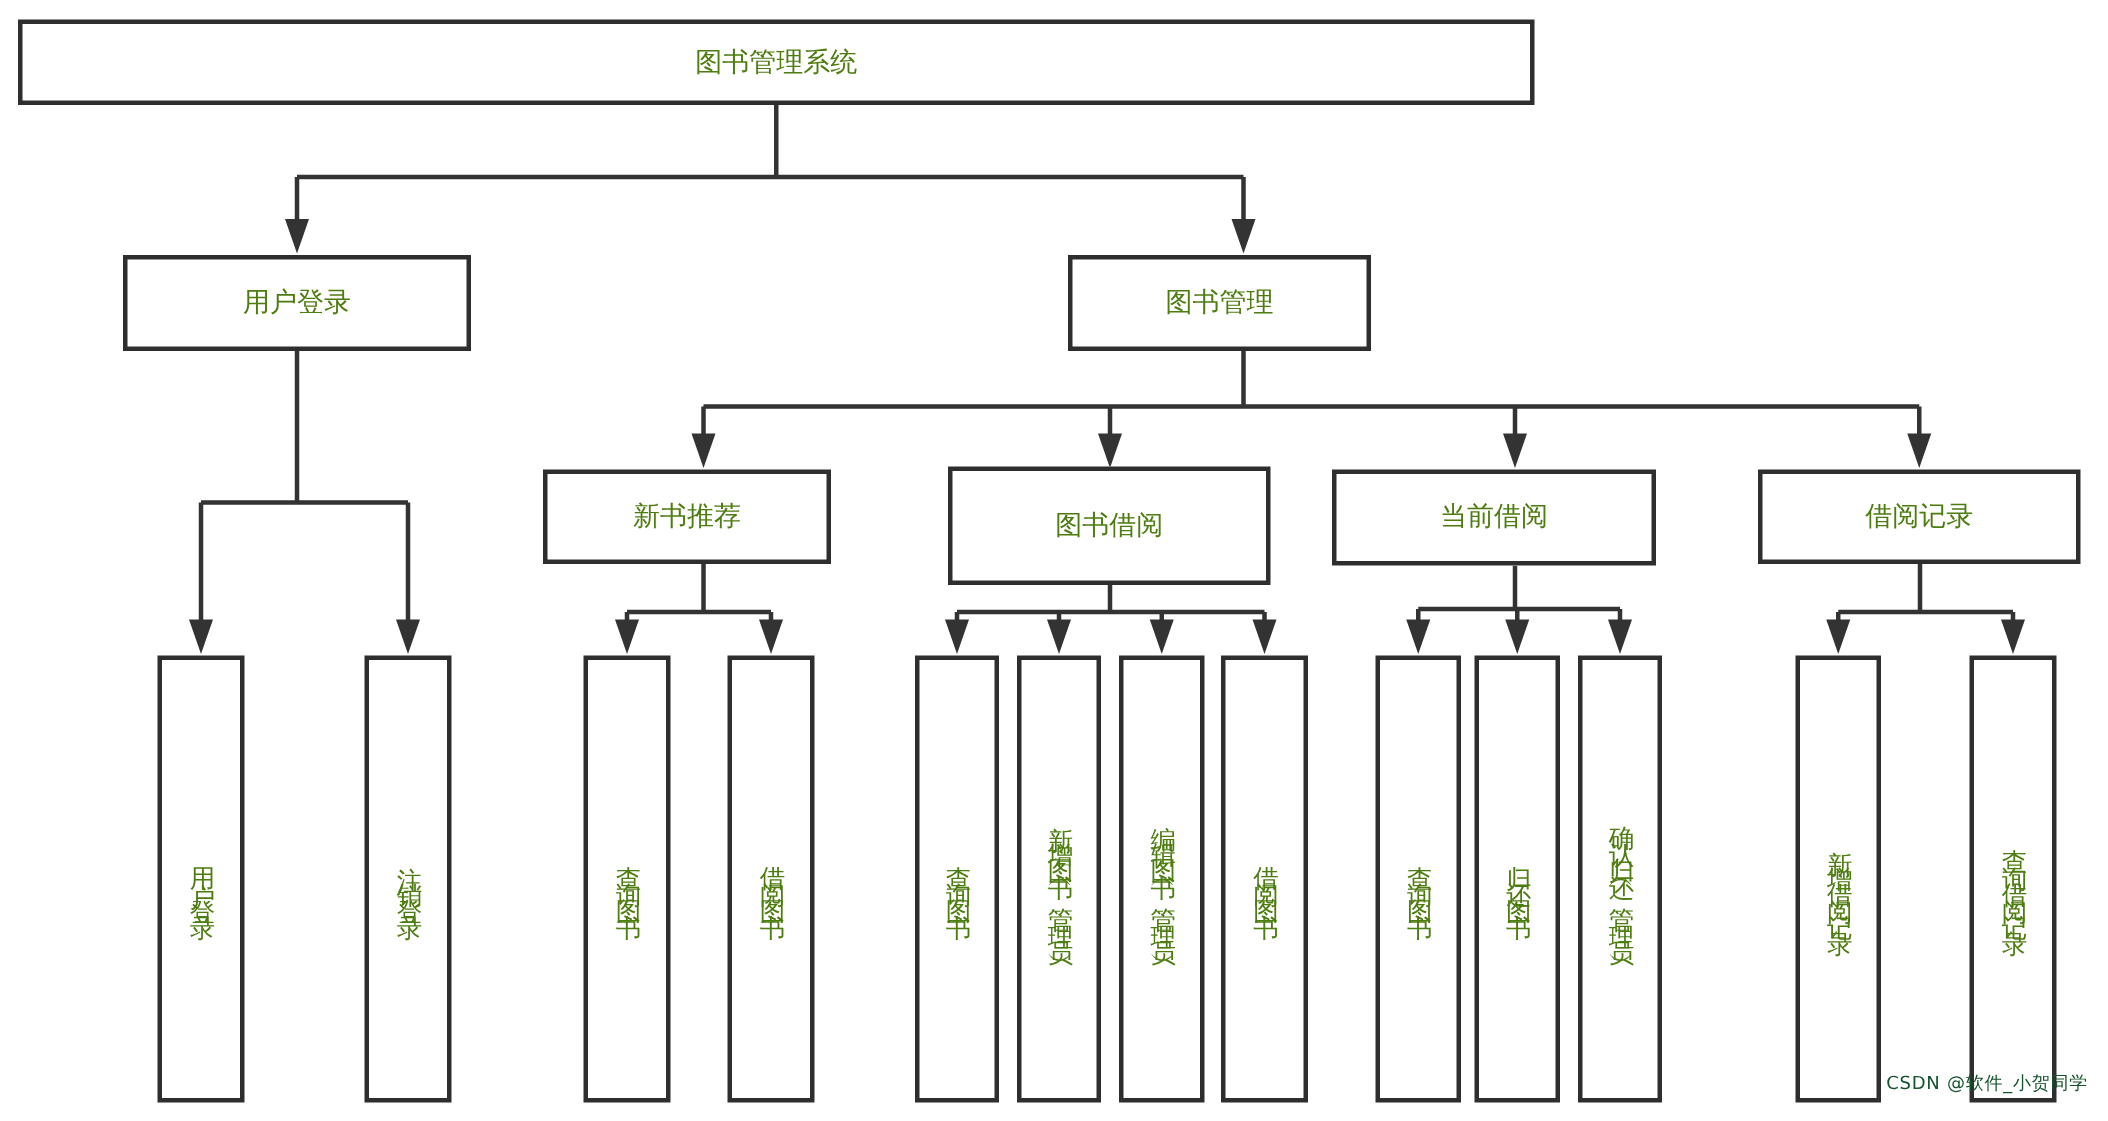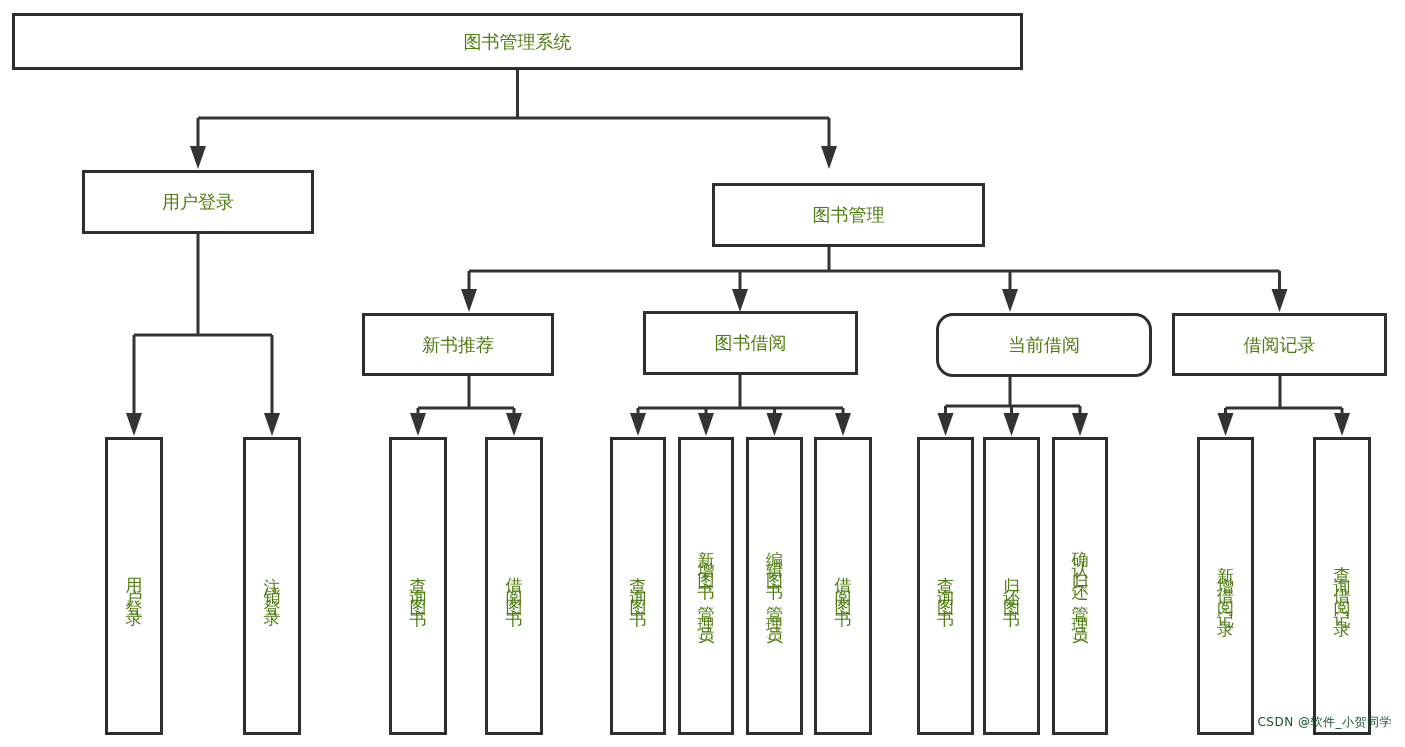--- a/index.html
+++ b/index.html
@@ -60,31 +60,31 @@
       <polygon points="1334,413 1350,413 1342,436" fill="#333333"></polygon>
     </svg>
 
   <div class="box" style="left:12px; top:13px; width:1011px; height:57px;">
     <span>图书管理系统</span>
   </div>
 
   <div class="box" style="left:82px; top:170px; width:232px; height:64px;">
     <span>用户登录</span>
   </div>
-  <div class="box" style="left:712px; top:183px; width:273px; height:64px;">
+  <div class="box" style="left:712px; top:170px; width:202px; height:64px;">
     <span>图书管理</span>
   </div>
 
   <div class="box" style="left:362px; top:313px; width:192px; height:63px;">
     <span>新书推荐</span>
   </div>
-  <div class="box" style="left:632px; top:311px; width:215px; height:64px;margin-left:11px;">
+  <div class="box" style="left:632px; top:311px; width:215px; height:79px;">
     <span>图书借阅</span>
   </div>
-  <div class="box" style="left:936px; top:313px; width:216px; height:64px;border-radius:17px;">
+  <div class="box" style="left:888px; top:313px; width:216px; height:64px;">
     <span>当前借阅</span>
   </div>
   <div class="box" style="left:1172px; top:313px; width:215px; height:63px;text-align:right;">
     <span>借阅记录</span>
   </div>
 
   <div class="box leaf" style="left:105px; width:58px;">
     <span class="vtext">用户登录</span>
   </div>
   <div class="box leaf" style="left:243px; width:58px;">

